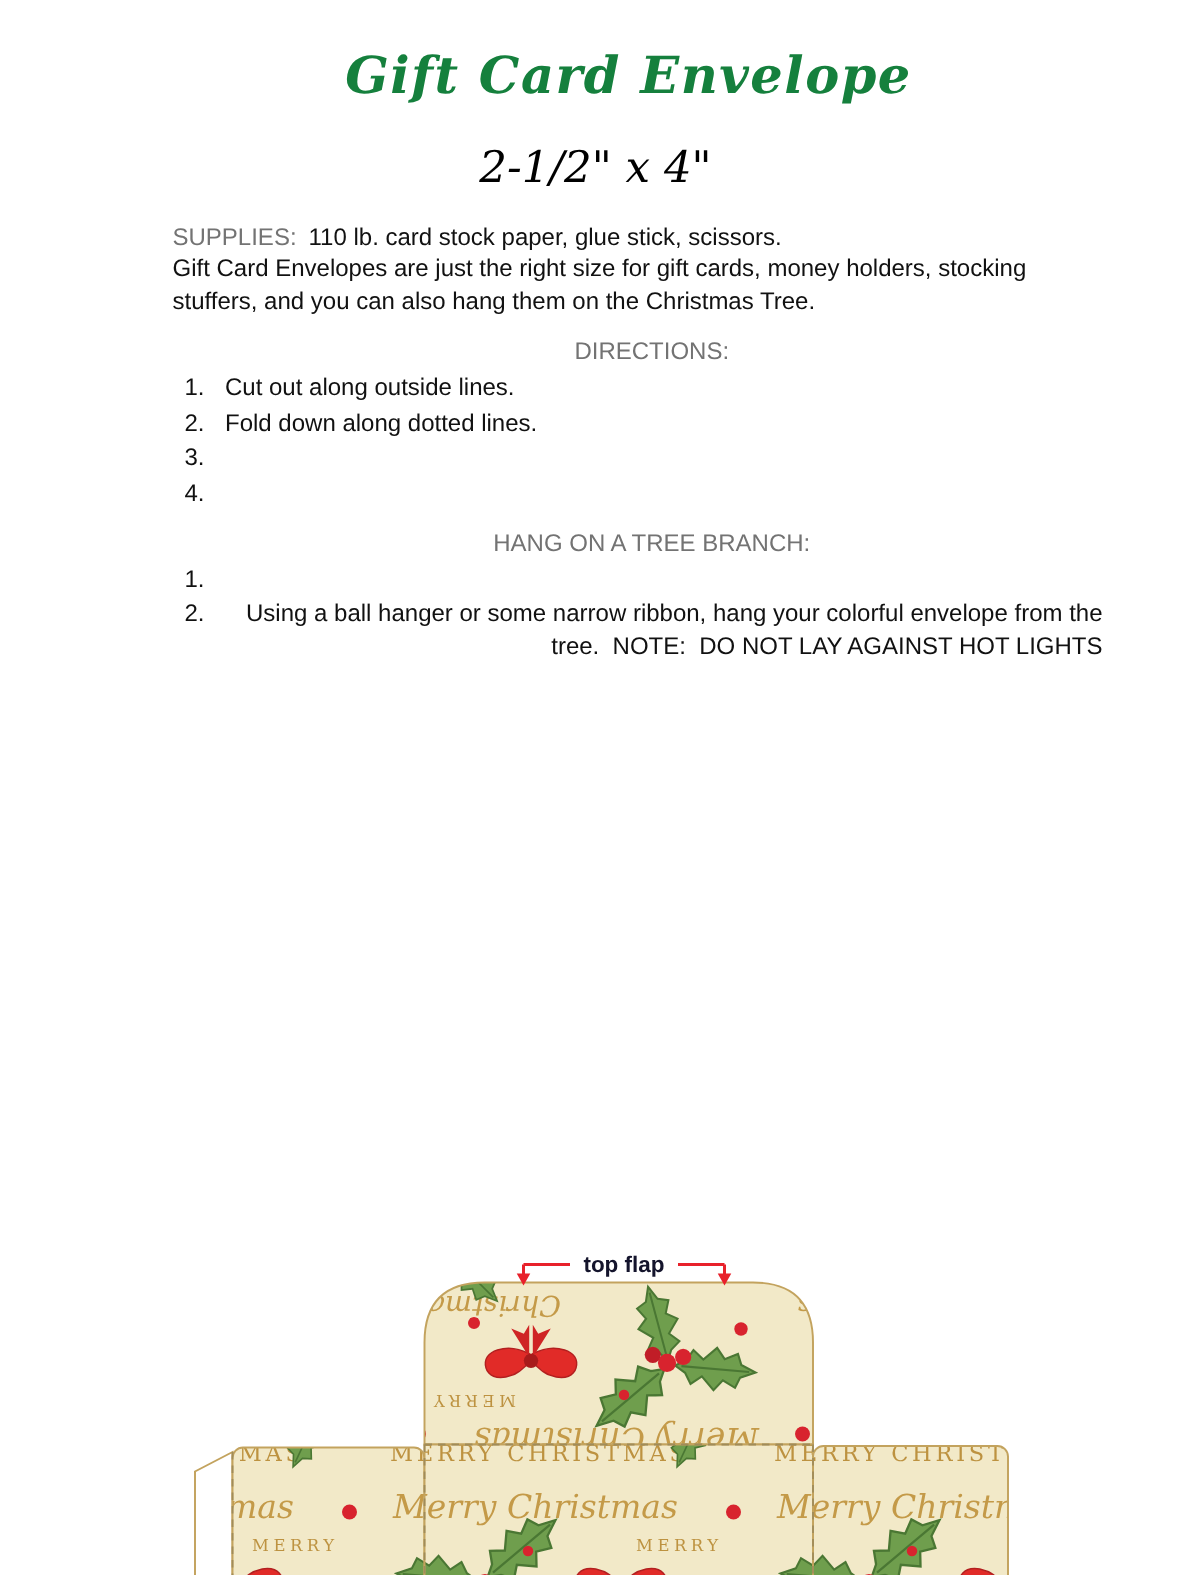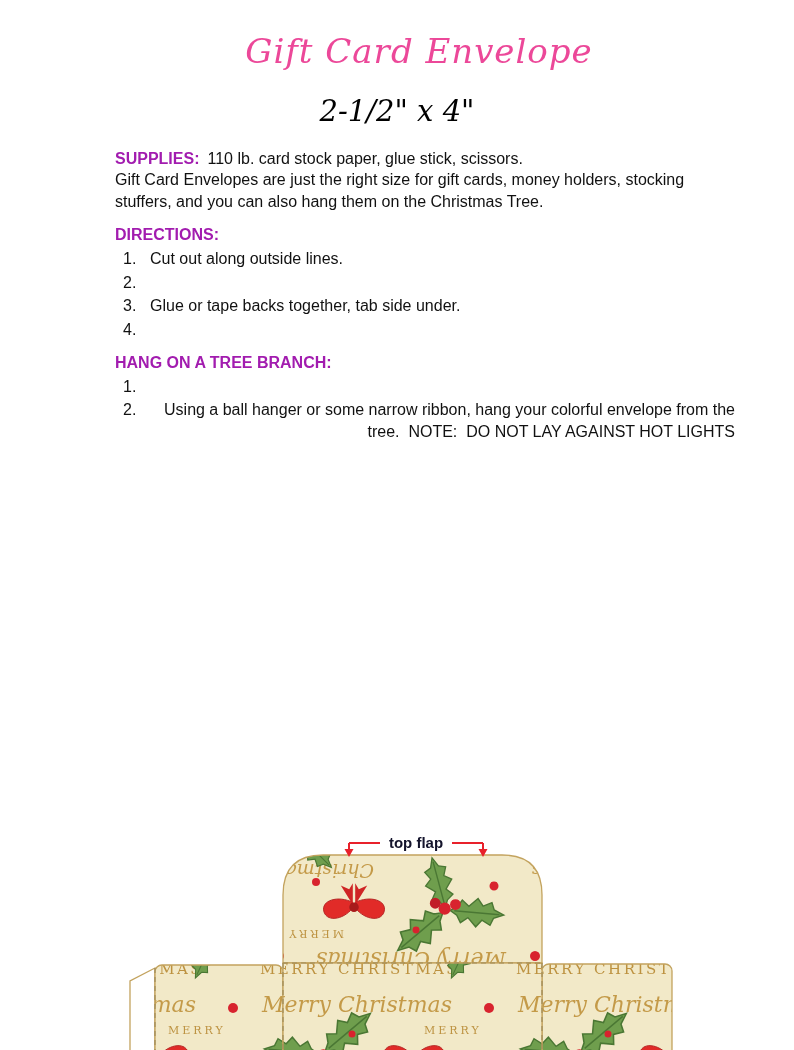--- a/index.html
+++ b/index.html
@@ -7,46 +7,46 @@
     width:794px; height:1050px;
     background:#ffffff;
     font-family:"Liberation Sans", sans-serif;
     color:#111111;
     position:relative;
     overflow:hidden;
   }
   .title {
     font-family:"DejaVu Serif", serif;
     font-style:italic;
-    font-weight:400;
+    font-weight:700;
     font-size:34px;
     text-align:center;
     padding-top:8px;
     letter-spacing:1px;
-    color:#ec4899;
+    color:#15803d;
     margin-left:44px;
   }
   .subtitle {
     font-family:"DejaVu Serif", serif;
     font-style:italic;
     font-size:29px;
     text-align:center;
     margin-top:0px;
     color:#000;
   }
   .doc-body {
     margin:20px 40px 0 115px;
     font-size:16px;
     line-height:1.35;
   }
-  .green-label { color:#a21caf; font-weight:bold; }
+  .green-label { color:#737373; font-weight:normal; }
   .supplies .green-label { margin-right:8px; }
   .line { margin:0; }
   .intro { margin-top:0; max-width:630px; white-space:pre-wrap; }
-  .heading { margin-top:12px; margin-bottom:2px; }
+  .heading { margin-top:12px; margin-bottom:2px;text-align:center; }
   .num-list { margin-top:2px; }
   .num-item { display:flex; margin:2px 0 2px 8px; }
   .num { width:27px; flex:0 0 27px; }
   .txt { max-width:585px; white-space:pre-wrap;text-align:right; }
   .diagram { position:absolute; left:0; top:406px; width:794px; height:644px; }
   svg.template { position:absolute; left:80px; top:406px; }
   .fold { stroke:#a08c5a; stroke-width:1.2; stroke-dasharray:5 4; fill:none; }
   .mark { stroke:#e8212b; stroke-width:2; fill:none; }
   .markhead { fill:#e8212b; stroke:none; }
   .flap-label { font-family:"Liberation Sans", sans-serif; font-size:15px; font-weight:bold; fill:#14142c; }
@@ -67,24 +67,24 @@
   <p class="line intro">Gift Card Envelopes are just the right size for gift cards, money holders, stocking stuffers, and you can also hang them on the Christmas Tree.</p>
 
   <p class="line green-label heading">DIRECTIONS:</p>
   <div class="num-list">
     <div class="num-item">
       <span class="num">1.</span>
       <span class="txt">Cut out along outside lines.</span>
     </div>
     <div class="num-item">
       <span class="num">2.</span>
+      <span class="txt">Fold down along dotted lines.</span>
     </div>
     <div class="num-item">
       <span class="num">3.</span>
-      <span class="txt">Glue or tape backs together, tab side under.</span>
     </div>
     <div class="num-item">
       <span class="num">4.</span>
     </div>
   </div>
 
   <p class="line green-label heading">HANG ON A TREE BRANCH:</p>
   <div class="num-list">
     <div class="num-item">
       <span class="num">1.</span>

